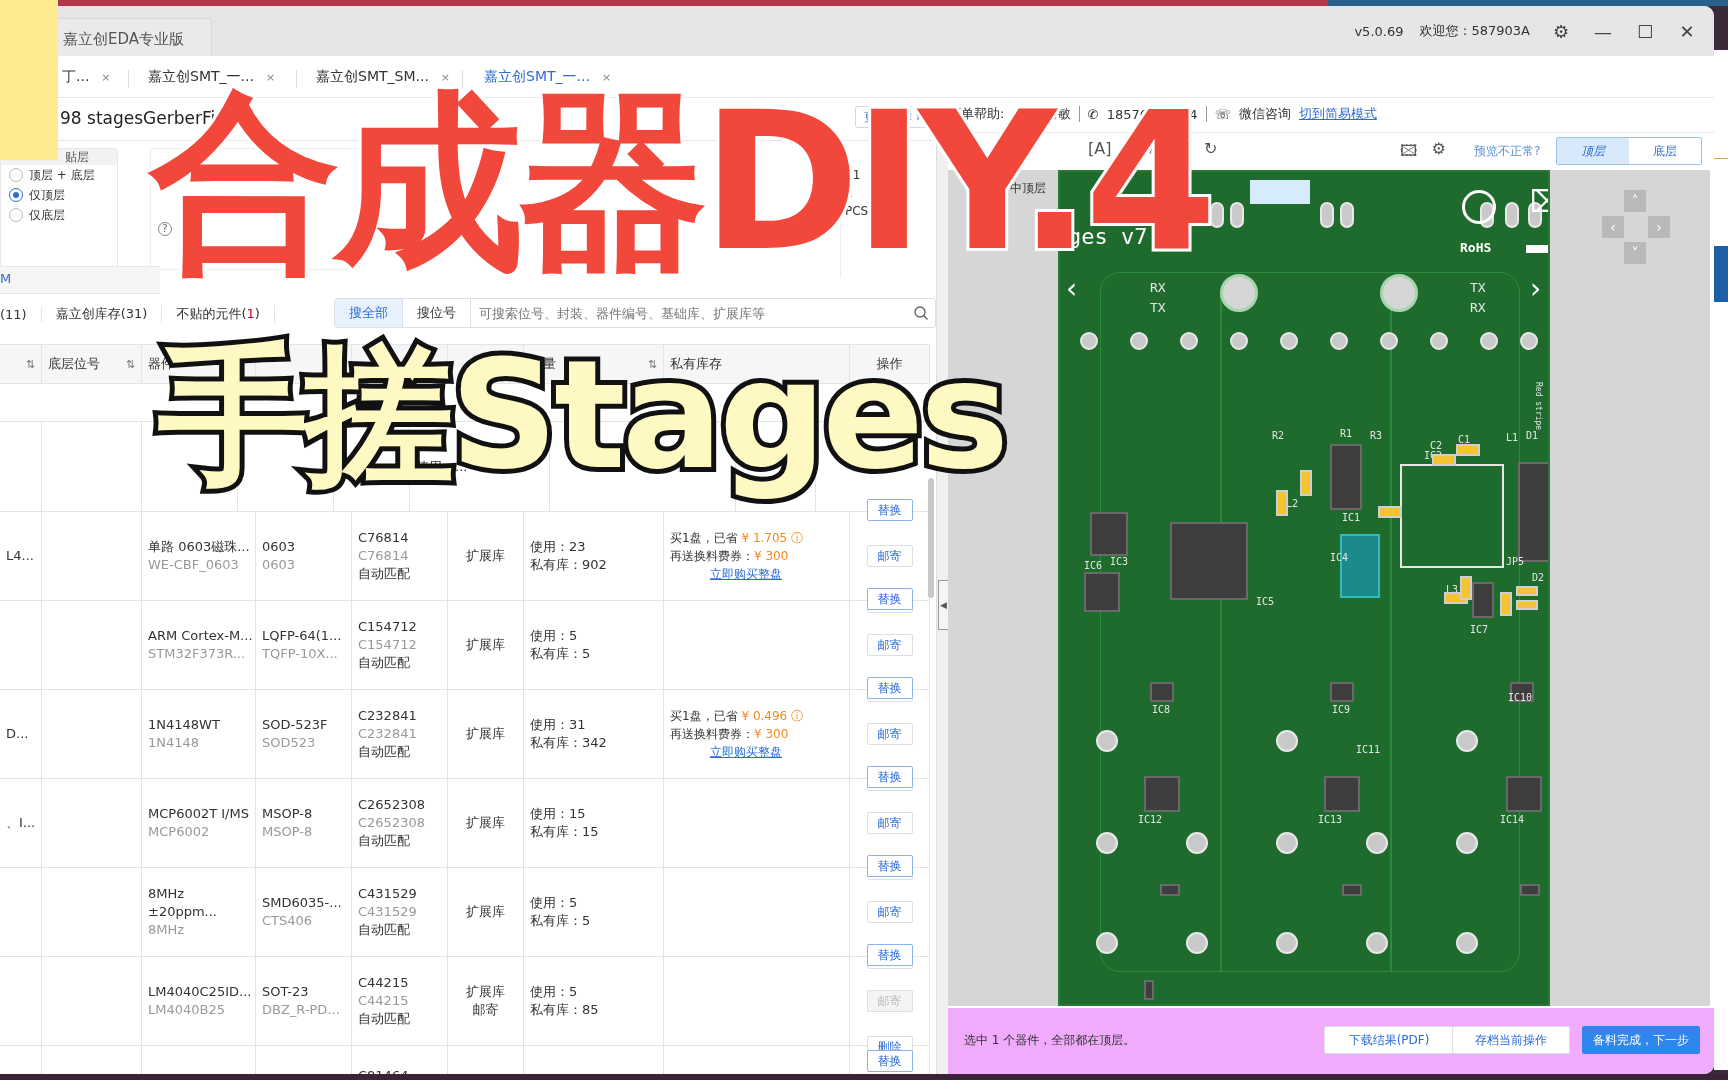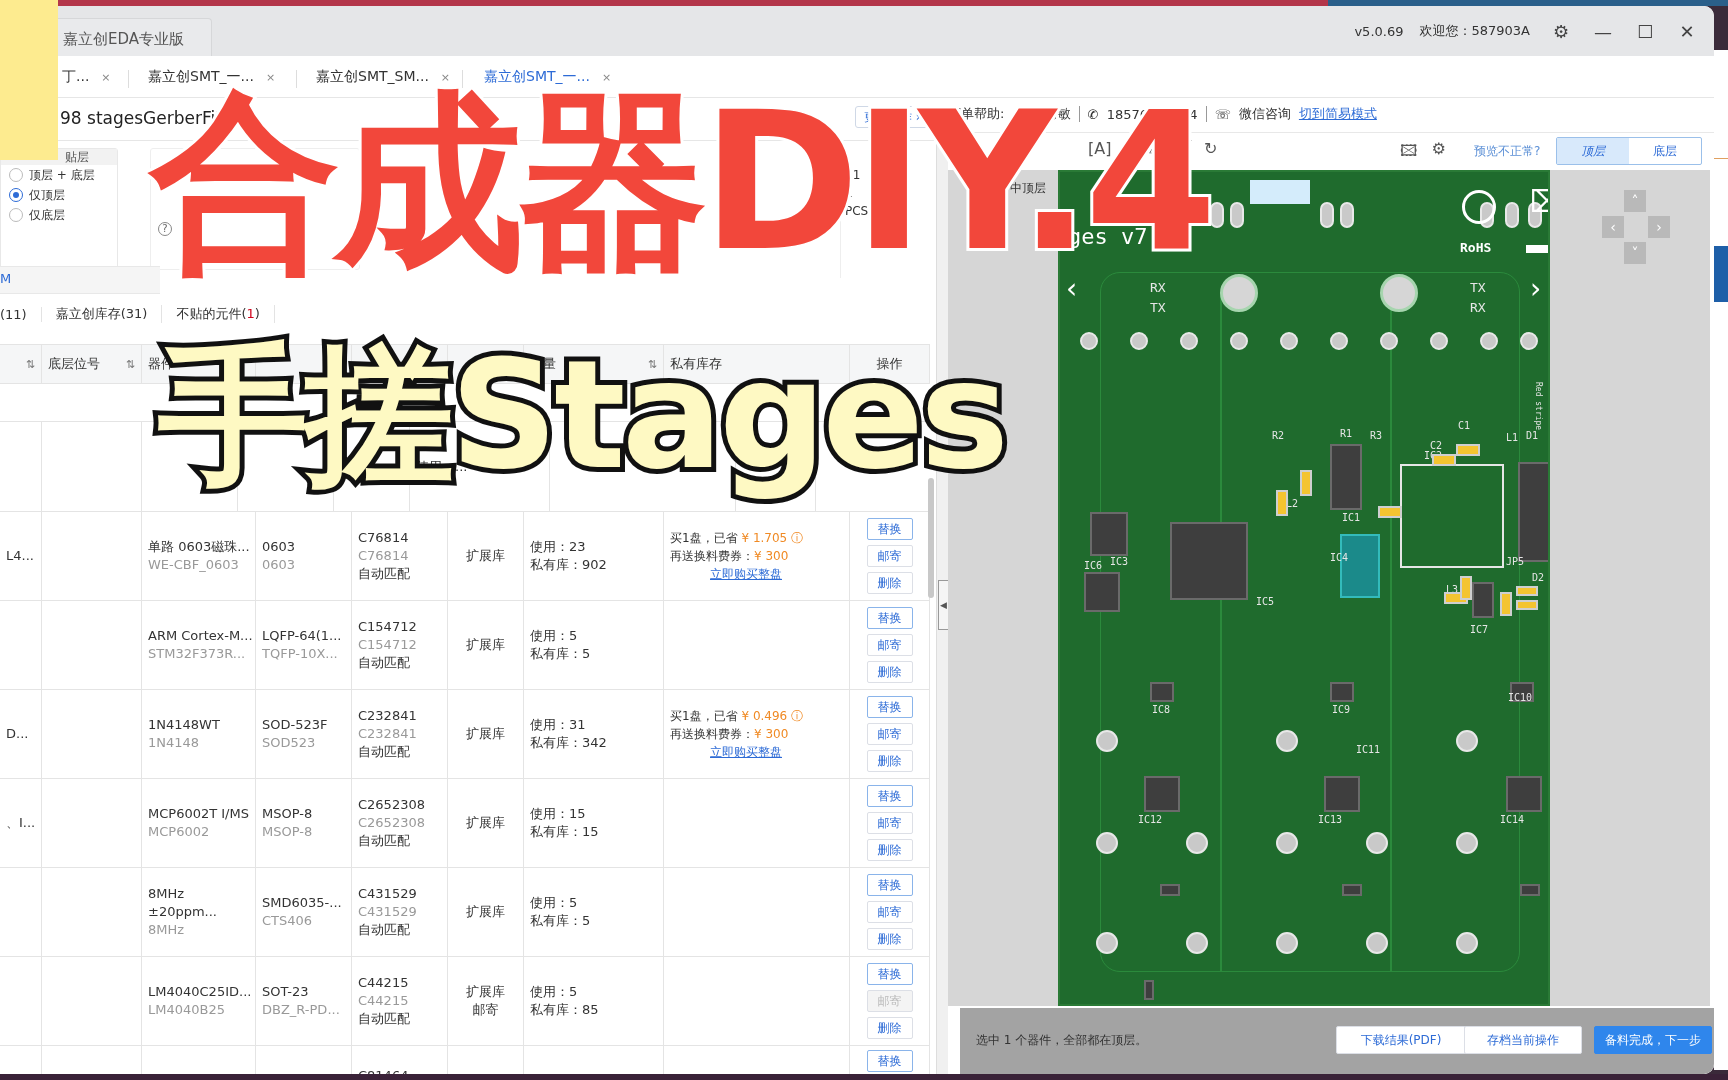--- a/index.html
+++ b/index.html
@@ -55,21 +55,21 @@
   .table { position: absolute; left: 0; top: 246px; width: 930px; }
   .thead { height: 40px; display: flex; background: #f5f6f7; border-top: 1px solid #e4e4e4; border-bottom: 1px solid #e4e4e4; font-size: 13px; color: #333; }
   .th { display: flex; align-items: center; padding-left: 6px; border-right: 1px solid #e4e4e4; position: relative; }
   .th .sort { position: absolute; right: 6px; font-size: 11px; color: #777; }
   .tr { display: flex; border-bottom: 1px solid #e4e4e4; font-size: 13px; color: #333; }
   .td { border-right: 1px solid #e4e4e4; display: flex; flex-direction: column; justify-content: center; padding-left: 6px; line-height: 18px; }
   .td .sub { color: #999; }
   .td.center { align-items: center; padding-left: 0; }
   .price { color: #f08a24; }
   .buy-link { color: #2d6bd6; text-decoration: underline; padding-left: 40px; }
-  .ops { align-items: center; padding-left: 0; gap: 5px; }
+  .ops { align-items: center; padding-left: 0; gap: 24px; }
   .op-btn { width: 46px; height: 22px; border: 1px solid #dcdfe6; border-radius: 2px; font-size: 12px; color: #2d6bd6; text-align: center; line-height: 20px; background: #fff; }
   .op-btn.primary { border-color: #8ab4ea; }
   .op-btn.disabled { color: #bbb; background: #f4f4f4; }
   .vscroll { position: absolute; left: 928px; top: 380px; width: 6px; height: 120px; background: #c8c8c8; border-radius: 3px; }
 
   
   .splitter { position: absolute; left: 936px; top: 130px; width: 12px; height: 938px; background: #f0f0f0; border-left: 1px solid #ddd; }
   .splitter-handle { position: absolute; left: 938px; top: 574px; width: 11px; height: 50px; background: #f5f5f5; border: 1px solid #999; font-size: 9px; color: #555; display: flex; align-items: center; justify-content: center; }
 
   
@@ -90,21 +90,21 @@
   .pcb { position: absolute; left: 110px; top: 0; width: 492px; height: 836px; background: #1f6b2d; border: 2px solid #2a7a36; overflow: hidden; }
   .pcb .trace { position: absolute; border: 1px solid #2b8a3c; }
   .pad { position: absolute; border-radius: 50%; background: #c9c9c9; border: 2px solid #e8e8e8; }
   .hole { position: absolute; border-radius: 50%; background: #d6d6d6; border: 3px solid #a6d5ae; }
   .chip { position: absolute; background: #3e3e3e; border: 2px solid #6a6a6a; }
   .smd { position: absolute; background: #f4c430; border: 2px solid #cfcfcf; }
   .silk { position: absolute; color: #e6e6e6; font-size: 10px; font-family: "DejaVu Sans Mono", monospace; }
   .nav-arrow { position: absolute; width: 22px; height: 22px; background: #b9b9b9; color: #fff; font-size: 14px; text-align: center; line-height: 22px; }
   .pcb-arrow { position: absolute; color: #fff; font-size: 28px; }
 
-  .footer-bar { position: absolute; left: 12px; top: 910px; width: 766px; height: 66px; background: #a3a3a3; display: flex; align-items: center; }
+  .footer-bar { position: absolute; left: 0; top: 910px; width: 766px; height: 66px; background: #f0abfc; display: flex; align-items: center; }
   .footer-status { position: absolute; left: 16px; top: 24px; font-size: 12px; color: #333; }
   .fbtn { position: absolute; top: 18px; height: 28px; border: 1px solid #dcdfe6; border-radius: 2px; font-size: 12px; color: #2d6bd6; text-align: center; line-height: 26px; background: #fff; }
   .fbtn.primary { background: #2f86ec; color: #fff; border-color: #2f86ec; }
 
   
   .edge-peek { position: absolute; left: 1714px; top: 50px; width: 14px; height: 1020px; background: #fff; }
   .edge-peek .blue { position: absolute; left: 0; top: 196px; width: 14px; height: 56px; background: #1e5fa8; }
   .edge-peek .orange { position: absolute; left: 0; top: 108px; width: 14px; height: 1px; background: #e0a060; }
 
   
@@ -189,20 +189,31 @@
       </div>
 
       <div class="bom-tag-row">M</div>
 
       <div class="filter-tabs">
         <span class="ftab" style="padding-left:0">(11)</span>
         <span class="ftab">嘉立创库存(31)</span>
         <span class="ftab"><span>不贴的元件(</span><span class="red">1</span><span>)</span></span>
       </div>
 
+      <div class="search-group">
+        <span class="sg-btn on">搜全部</span>
+        <span class="sg-btn">搜位号</span>
+        <input class="sg-input" placeholder="可搜索位号、封装、器件编号、基础库、扩展库等" style="">
+        <span class="sg-search">
+          <svg width="16" height="16" viewBox="0 0 16 16">
+              <circle cx="7" cy="7" r="5" fill="none" stroke="#666" stroke-width="1.4"></circle>
+              <line x1="10.5" y1="10.5" x2="14.5" y2="14.5" stroke="#666" stroke-width="1.4"></line>
+            </svg>
+        </span>
+      </div>
 
       <div class="table">
         <div class="thead">
           <div class="th" style="width:42px">
               <span class="sort">⇅</span>
             </div>
           <div class="th" style="width:100px">
               <span>底层位号</span>
               <span class="sort">⇅</span>
             </div>
@@ -536,21 +547,21 @@
           <div class="silk" style="left:270px;top:380px">IC4</div>
           <div style="position:absolute;left:340px;top:292px;width:104px;height:104px;border:2px solid #e6e6e6"></div>
           <div class="silk" style="left:364px;top:278px">IC2</div>
           <div class="chip" style="left:458px;top:290px;width:34px;height:100px"></div>
           <div class="silk" style="left:446px;top:384px">JP5</div>
           <div class="chip" style="left:412px;top:410px;width:22px;height:36px"></div>
           <div class="silk" style="left:410px;top:452px">IC7</div>
           <div class="silk" style="left:310px;top:258px">R3</div>
           <div class="silk" style="left:280px;top:256px">R1</div>
           <div class="silk" style="left:212px;top:258px">R2</div>
-          <div class="silk" style="left:398px;top:248px">C1</div>
+          <div class="silk" style="left:398px;top:262px">C1</div>
           <div class="silk" style="left:370px;top:268px">C2</div>
           <div class="silk" style="left:466px;top:258px">D1</div>
           <div class="silk" style="left:446px;top:260px">L1</div>
           <div class="silk" style="left:472px;top:400px">D2</div>
           <div class="silk" style="left:226px;top:326px">L2</div>
           <div class="silk" style="left:386px;top:412px">L3</div>
           <div class="silk" style="left:474px;top:210px;writing-mode:vertical-rl;font-size:8px">Red stripe</div>
 
           <div class="smd" style="left:396px;top:272px;width:24px;height:12px"></div>
           <div class="smd" style="left:372px;top:282px;width:24px;height:12px"></div>

